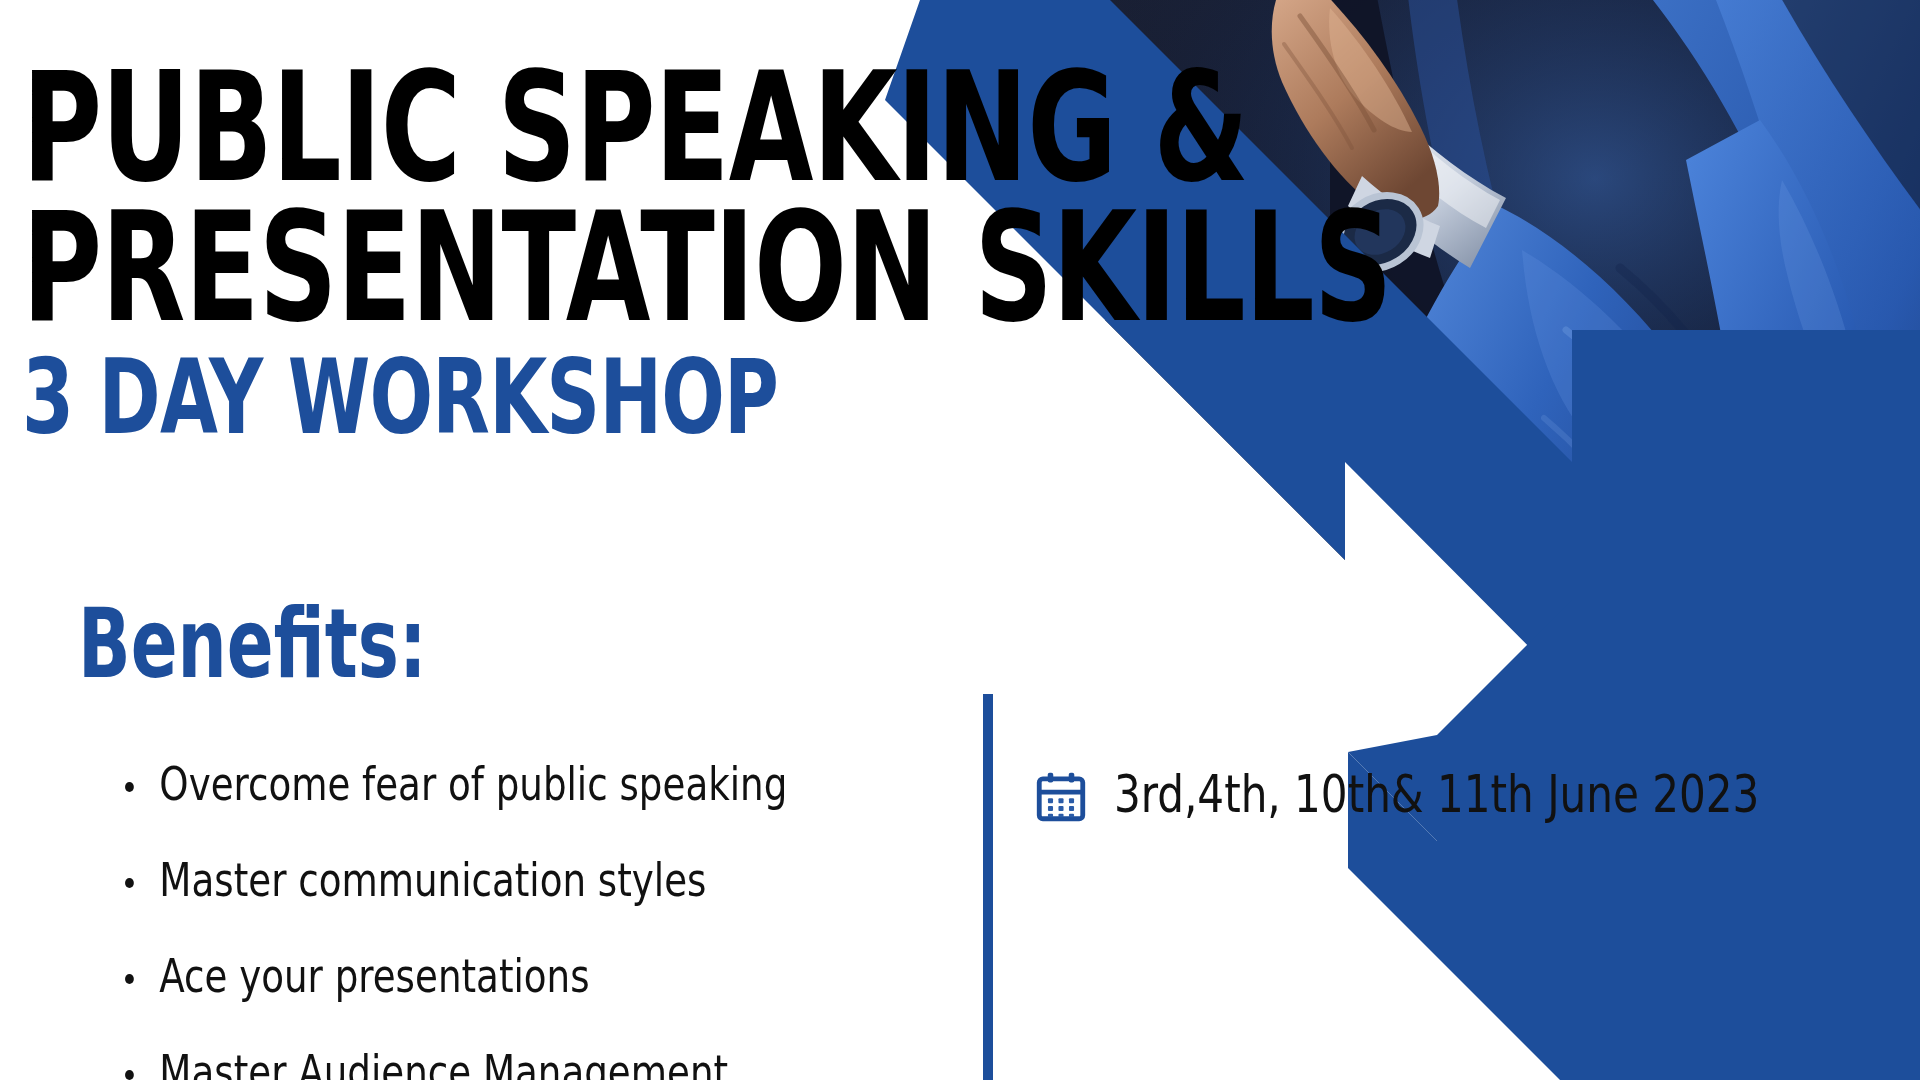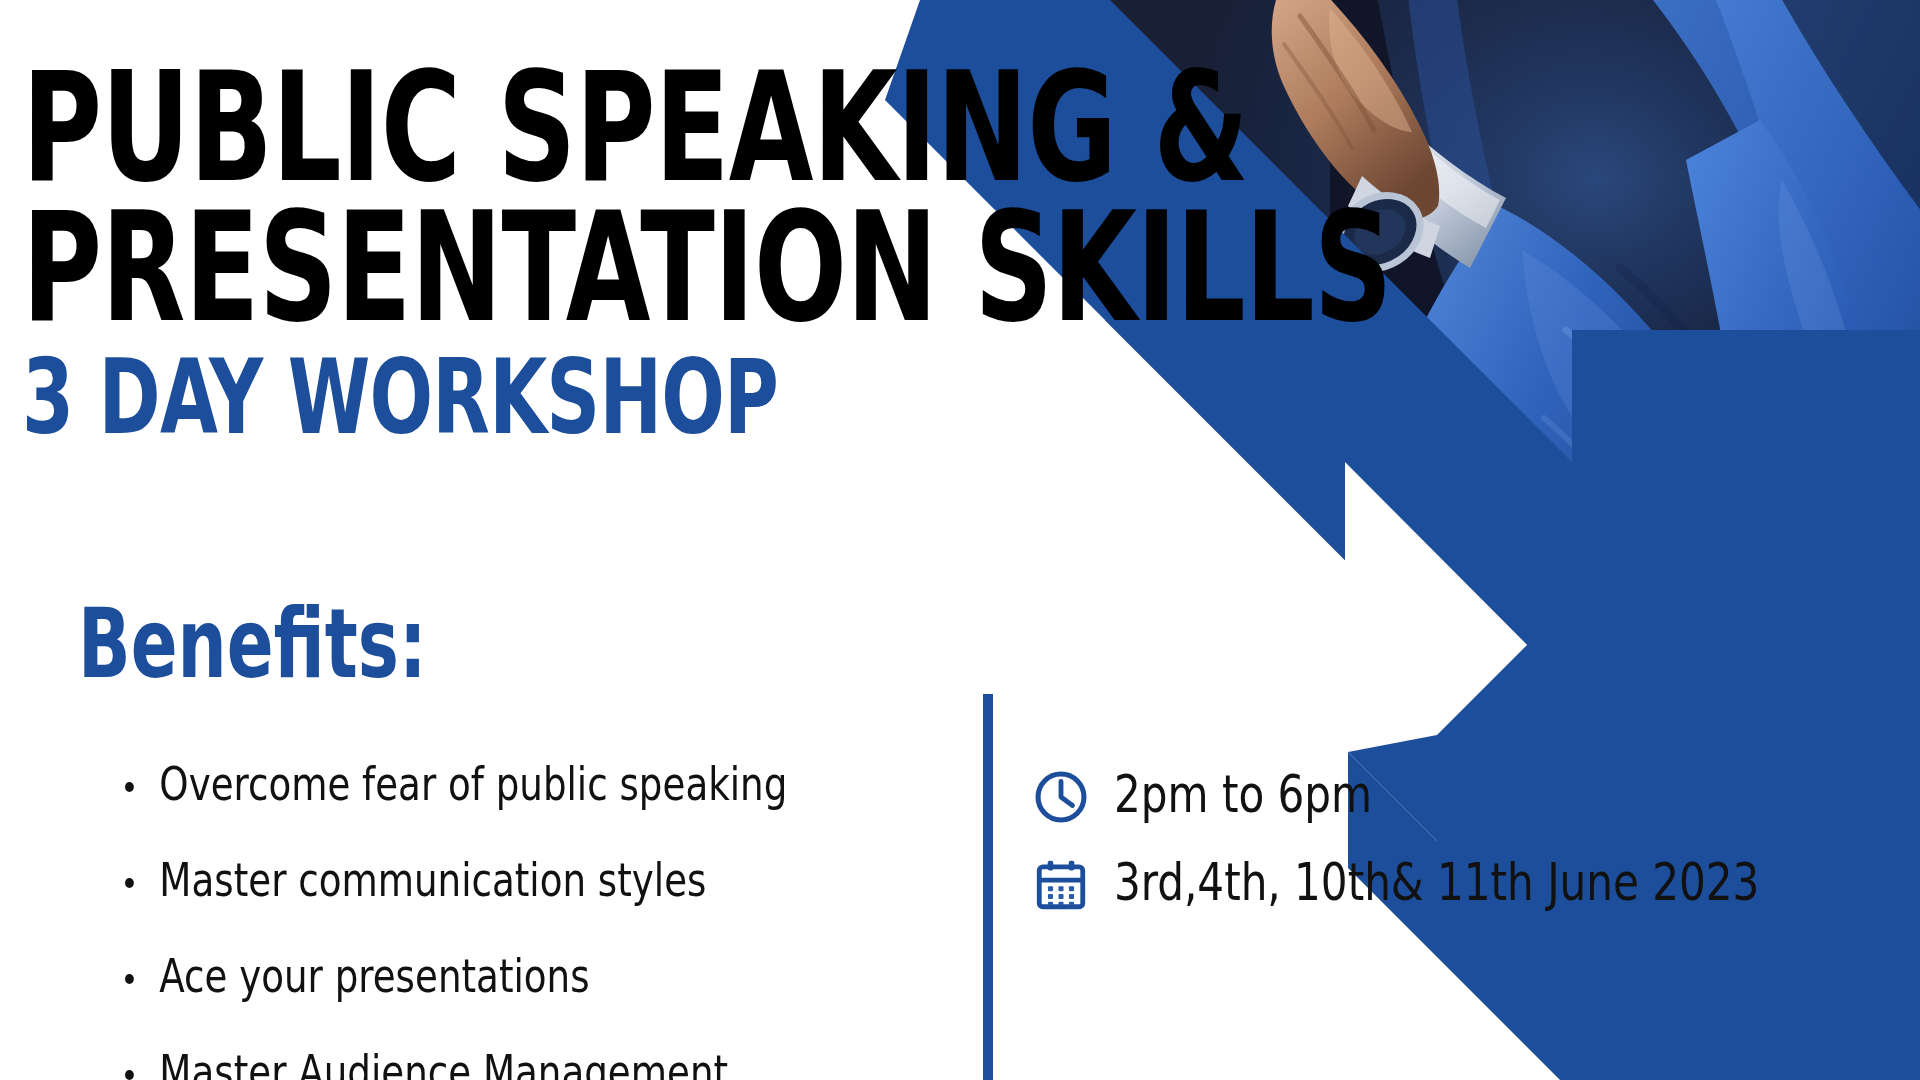--- a/index.html
+++ b/index.html
@@ -230,29 +230,20 @@
       <li>Overcome fear of public speaking</li>
       <li>Master communication styles</li>
       <li>Ace your presentations</li>
       <li>Master Audience Management</li>
     </ul>
 
     <div class="divider"></div>
 
     <div class="info-block">
 
-      <div class="info-row">
-        <span class="info-icon">
-          <svg width="58" height="58" viewBox="0 0 48 48" xmlns="http://www.w3.org/2000/svg">
-            <circle cx="24" cy="24" r="19" fill="none" stroke="#1d4e9b" stroke-width="4.2"></circle>
-            <path d="M24 11 L24 24 L33.5 31" fill="none" stroke="#1d4e9b" stroke-width="4" stroke-linecap="round" stroke-linejoin="round"></path>
-          </svg>
-        </span>
-        <span class="info-text">2pm to 6pm</span>
-      </div>
 
       <div class="info-row">
         <span class="info-icon">
           <svg width="58" height="58" viewBox="0 0 48 48" xmlns="http://www.w3.org/2000/svg">
             <rect x="6" y="9" width="36" height="33" rx="3" ry="3" fill="none" stroke="#1d4e9b" stroke-width="4"></rect>
             <line x1="6" y1="20" x2="42" y2="20" stroke="#1d4e9b" stroke-width="4"></line>
             <rect x="13" y="4" width="4.6" height="8" rx="1.6" fill="#1d4e9b"></rect>
             <rect x="30.4" y="4" width="4.6" height="8" rx="1.6" fill="#1d4e9b"></rect>
             <g fill="#2b5ca8">
               <rect x="13.2" y="25" width="4.2" height="4.2" rx="0.8"></rect>

